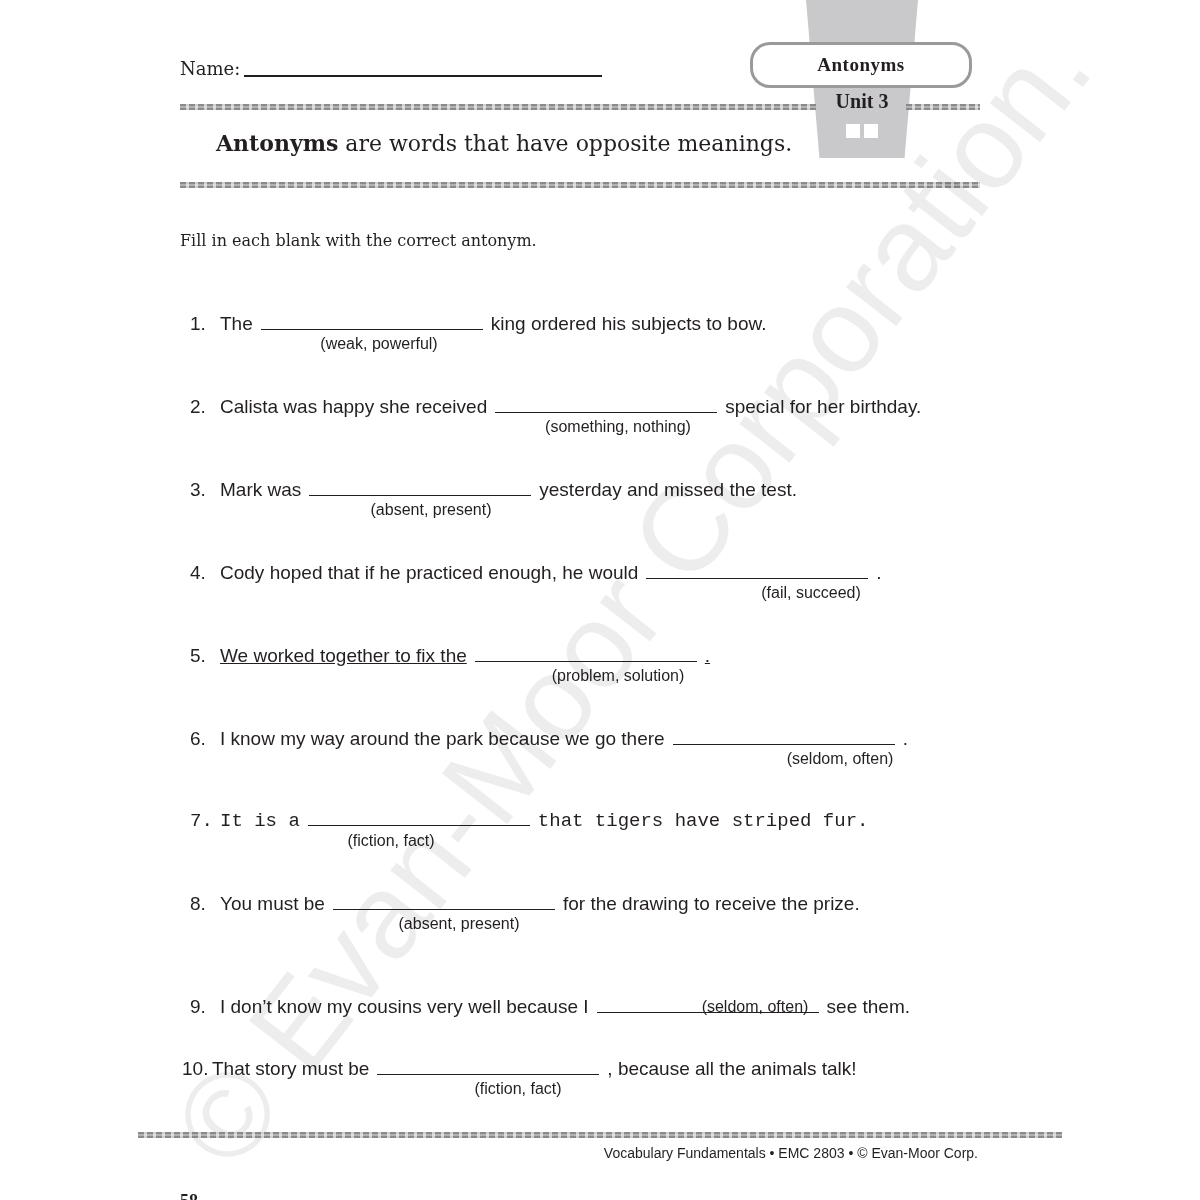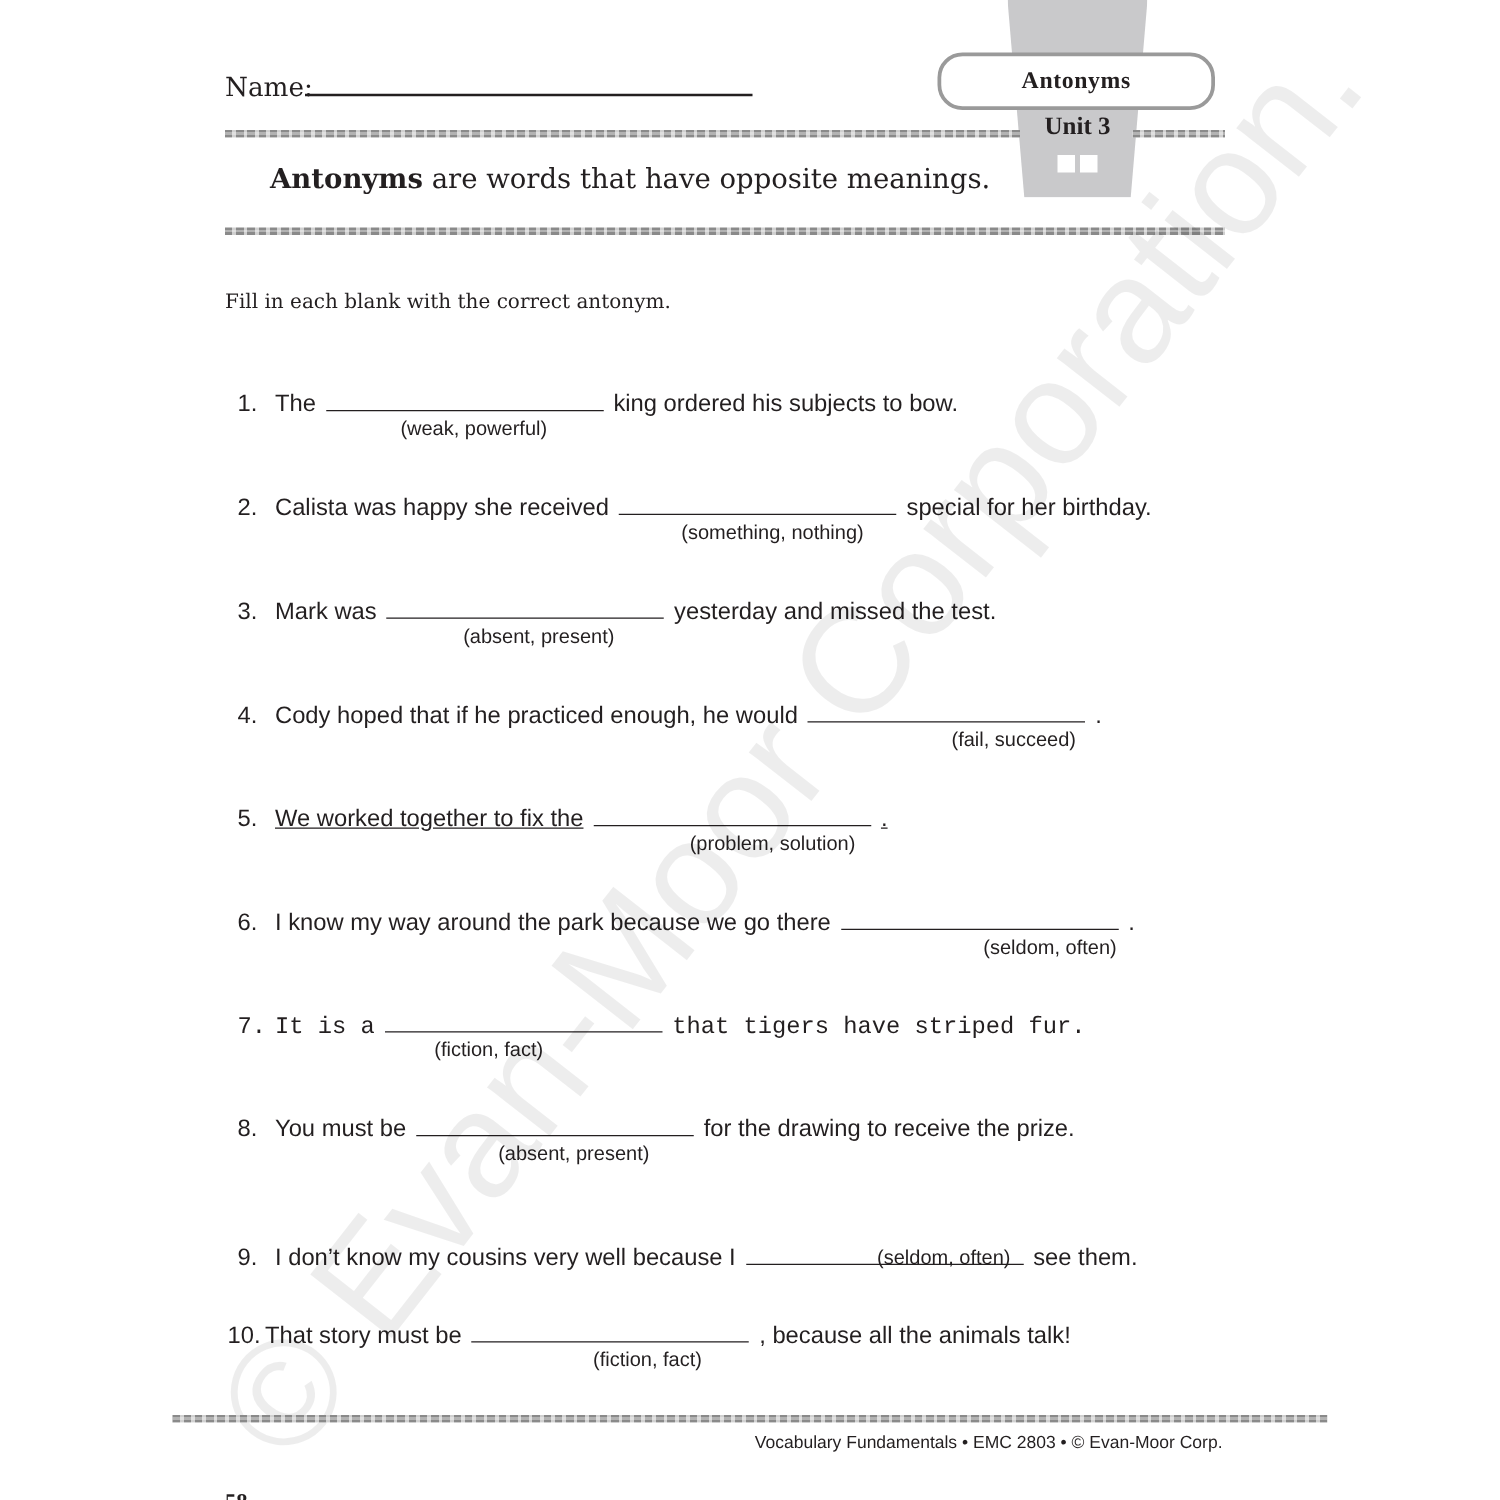--- a/index.html
+++ b/index.html
@@ -5,21 +5,21 @@
   html,body{margin:0;padding:0;}
   body{width:1200px;height:1200px;background:#fff;position:relative;overflow:hidden;font-family:"Liberation Sans",sans-serif;color:#231f20;}
   .abs{position:absolute;}
   .serif{font-family:"DejaVu Serif","Liberation Serif",serif;}
   .dashrule{position:absolute;height:6px;background:repeating-linear-gradient(90deg,#8a8a8a 0 6px,#d0d0d0 6px 9px);}
   .dashrule:before{content:"";position:absolute;left:0;right:0;top:0;height:6px;background:repeating-linear-gradient(0deg,transparent 0 2px,rgba(255,255,255,.35) 2px 4px);}
   .tab{position:absolute;left:806px;top:0;width:112px;height:158px;background:#c9c9cb;clip-path:polygon(0 0,100% 0,88% 100%,12% 100%);}
   .pill{position:absolute;left:750px;top:42px;width:216px;height:40px;border:3px solid #9a9a9a;border-radius:20px;background:#fff;display:flex;align-items:center;justify-content:center;font-family:"Liberation Serif",serif;font-weight:bold;font-size:19px;letter-spacing:.5px;}
   .unit{position:absolute;left:806px;top:90px;width:112px;text-align:center;font-family:"Liberation Serif",serif;font-weight:bold;font-size:20px;}
   .sq{position:absolute;top:124px;width:14px;height:14px;background:#fff;}
-  .name-label{left:180px;top:58px;font-size:21px;}
+  .name-label{left:180px;top:58px;font-size:18px;}
   .name-line{left:244px;top:75px;width:358px;height:2px;background:#231f20;}
   .intro{left:216px;top:130px;font-size:22px;}
   .instr{left:180px;top:231px;font-size:16px;}
   .q{position:absolute;left:190px;font-size:19px;white-space:nowrap;}
   .q .num{display:inline-block;width:30px;text-align:left;}
   .blank{display:inline-block;width:222px;border-bottom:1.5px solid #231f20;height:1px;vertical-align:baseline;margin:0 8px;}
   .hint{position:absolute;font-size:16px;white-space:nowrap;}
   .watermark{position:absolute;left:140px;top:560px;font-size:120px;color:rgba(0,0,0,.07);transform:rotate(-52deg);transform-origin:left center;white-space:nowrap;font-family:"Liberation Sans",sans-serif;width:1100px;top:1080px;left:200px;}
   .footer-num{left:180px;top:1143px;font-family:"Liberation Serif",serif;font-weight:bold;font-size:18px;margin-top:48px;}
   .footer-text{right:222px;top:1145px;font-size:14px;}

